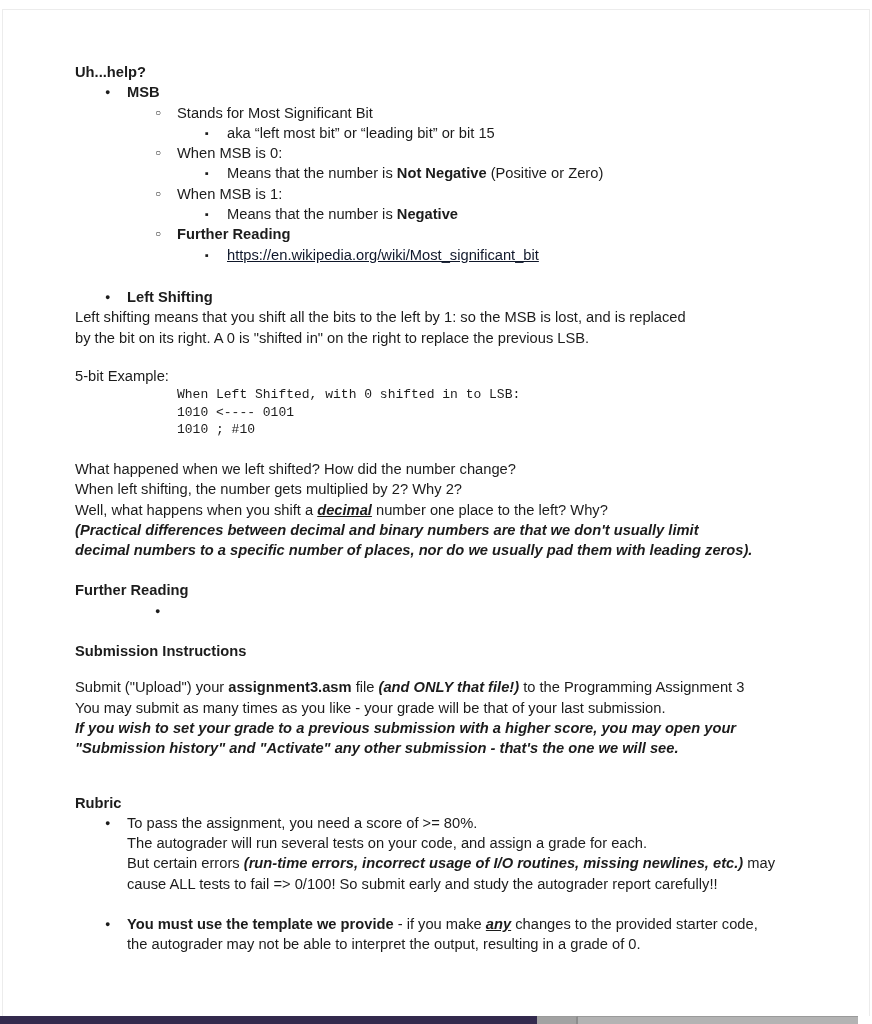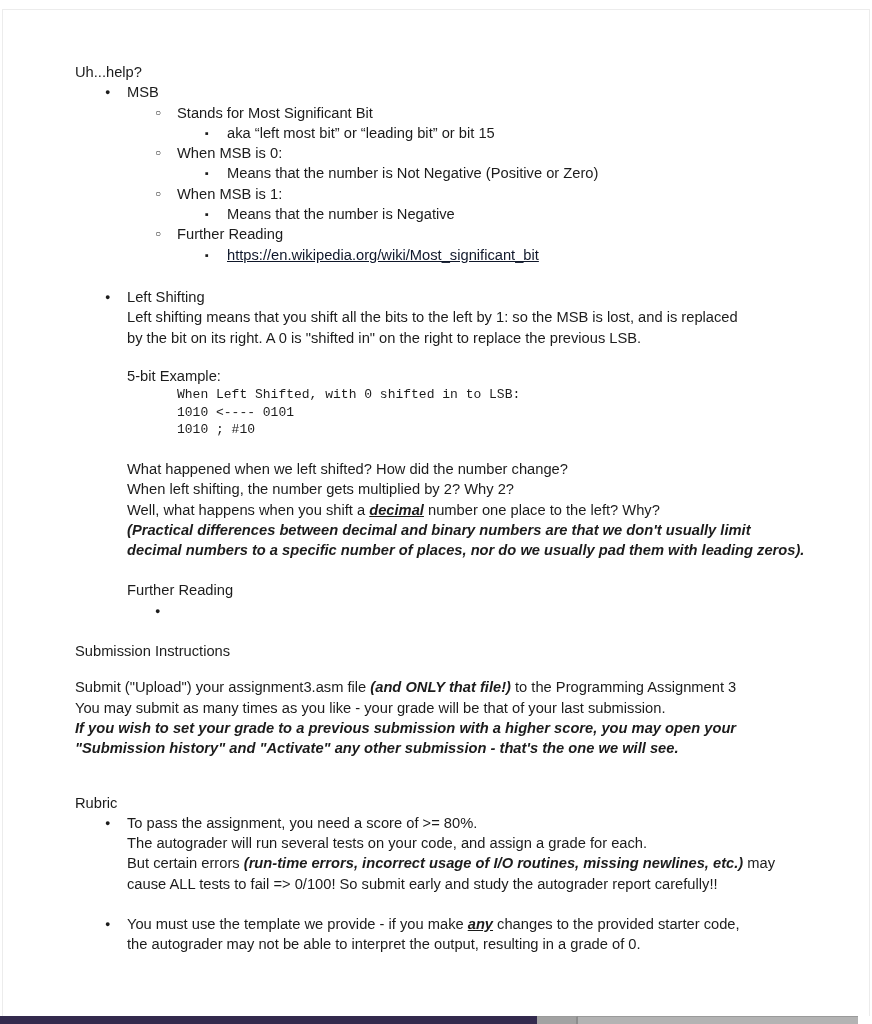--- a/index.html
+++ b/index.html
@@ -8,33 +8,33 @@
     background:#ffffff; color:#1c1c1c;
     font-family:"Liberation Sans", sans-serif;
     font-size:14.7px; line-height:20.3px;
   }
   .page {
     position:absolute; left:2px; top:9px; right:2px; bottom:8px;
     background:#ffffff;
     border:1px solid #ececec; border-bottom:none;
   }
   .content { padding:52px 58px 0 72px; }
-  .b  { font-weight:normal; }
+  .b  { font-weight:bold; }
   .i  { font-style:italic;font-weight:bold; }
   .biu{ font-weight:bold; font-style:italic; text-decoration:underline; }
   .link { color:#0f172a; text-decoration:underline; cursor:pointer; }
   .row { display:flex; align-items:flex-start; }
   .marker { flex:0 0 22px; line-height:20.3px; }
   .m-disc   { font-size:9px; }
   .m-circle { font-size:10px; }
   .m-square { font-size:11px; }
   .lvl1 { padding-left:30px; }
   .lvl2 { padding-left:80px; }
   .lvl3 { padding-left:130px; }
-  .ind1 { margin-left:52px; }
+  .ind1 { }
   .code {
     margin-left:102px; margin-top:0;
     font-family:"Liberation Mono", monospace;
     font-size:13px; line-height:17.6px;
   }
   .mt16 { margin-top:16px; }
   .mt18 { margin-top:18px; }
   .mt20 { margin-top:20px; }
   .mt22 { margin-top:22px; }
   .mt34 { margin-top:34px; }

